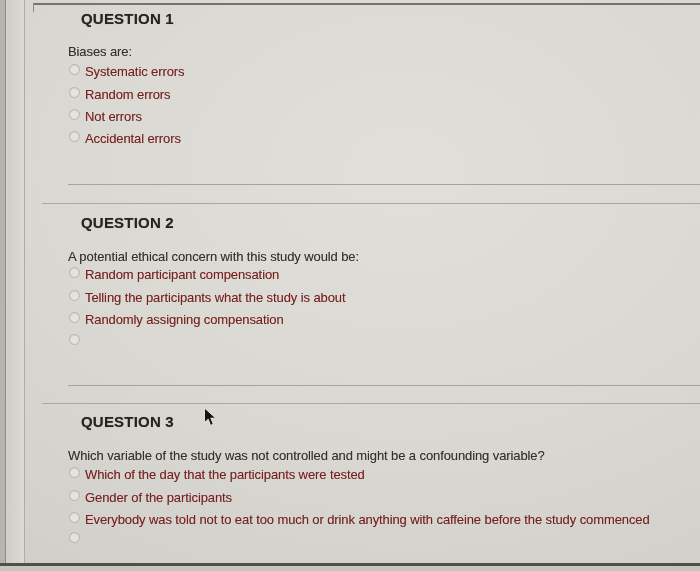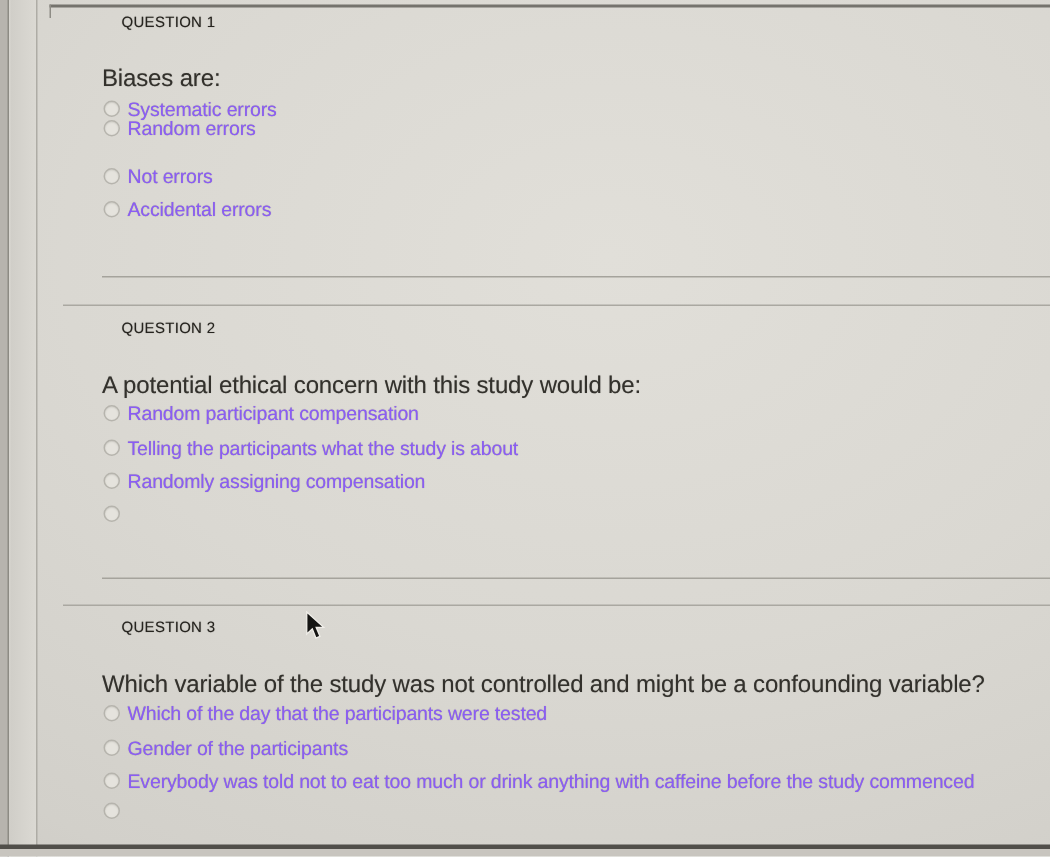--- a/index.html
+++ b/index.html
@@ -16,34 +16,34 @@
   #edge-outer { left: 0; width: 5px; background: #b7b4ae; border-right: 1.5px solid #8d8b84; }
   #edge-inner { left: 6.5px; width: 17.5px; background: linear-gradient(90deg, #d0cec8, #dbd9d3); border-right: 1px solid #aeaca5; }
   #top-line { position: absolute; left: 33px; right: 0; top: 3px; height: 1.5px; background: #75736d; }
   #top-line-corner { position: absolute; left: 33px; top: 3px; width: 1.2px; height: 9px; background: #8e8c85; }
   #bottom-line { position: absolute; left: 0; right: 0; top: 563px; height: 2.5px; background: #514f4a; }
   #bottom-strip { position: absolute; left: 0; right: 0; top: 565.5px; bottom: 0; background: #c8c5bf; }
 
   
   .q-header {
     position: absolute; left: 81px;
-    font-size: 10px; font-weight: 400; letter-spacing: 0.2px;
+    font-size: 15px; font-weight: 700; letter-spacing: 0.2px;
     color: #26241f; text-shadow: 0 0 0.7px rgba(38,36,31,0.45);
     white-space: nowrap;
   }
   .q-prompt {
     position: absolute; left: 68px;
-    font-size: 16px; color: #33312c; letter-spacing: -0.1px;
+    font-size: 13px; color: #33312c; letter-spacing: -0.1px;
     text-shadow: 0 0 0.6px rgba(51,49,44,0.4);
     white-space: nowrap;
   }
   .opt {
     position: absolute; left: 69px; height: 16px;
-    display: flex; align-items: center; gap: 5px;
-    font-size: 13px; color: #8b5cf6; letter-spacing: -0.1px;
+    display: flex; align-items: flex-start; gap: 5px;
+    font-size: 13px; color: #7f1d1d; letter-spacing: -0.1px;
     text-shadow: 0 0 0.6px rgba(51,49,44,0.4);
     white-space: nowrap; cursor: default;
   }
   .radio {
     width: 11px; height: 11px; box-sizing: border-box; flex: none;
     border-radius: 50%;
     border: 1.2px solid #b6b4ad;
     background: #e5e3dd;
     box-shadow: inset 0 0.5px 1px rgba(120,118,112,0.25);
   }
@@ -59,21 +59,21 @@
 <div id="top-line"></div>
 <div id="top-line-corner"></div>
 
 <div class="q-header" style="top:10px">QUESTION 1</div>
 <div class="q-prompt" style="top:44px">Biases are:</div>
 
 <div class="opt" style="top:64px">
   <span class="radio"></span>
   <span>Systematic errors</span>
 </div>
-<div class="opt" style="top:77px">
+<div class="opt" style="top:87px">
   <span class="radio"></span>
   <span>Random errors</span>
 </div>
 <div class="opt" style="top:109px">
   <span class="radio"></span>
   <span>Not errors</span>
 </div>
 <div class="opt" style="top:131px">
   <span class="radio"></span>
   <span>Accidental errors</span>

